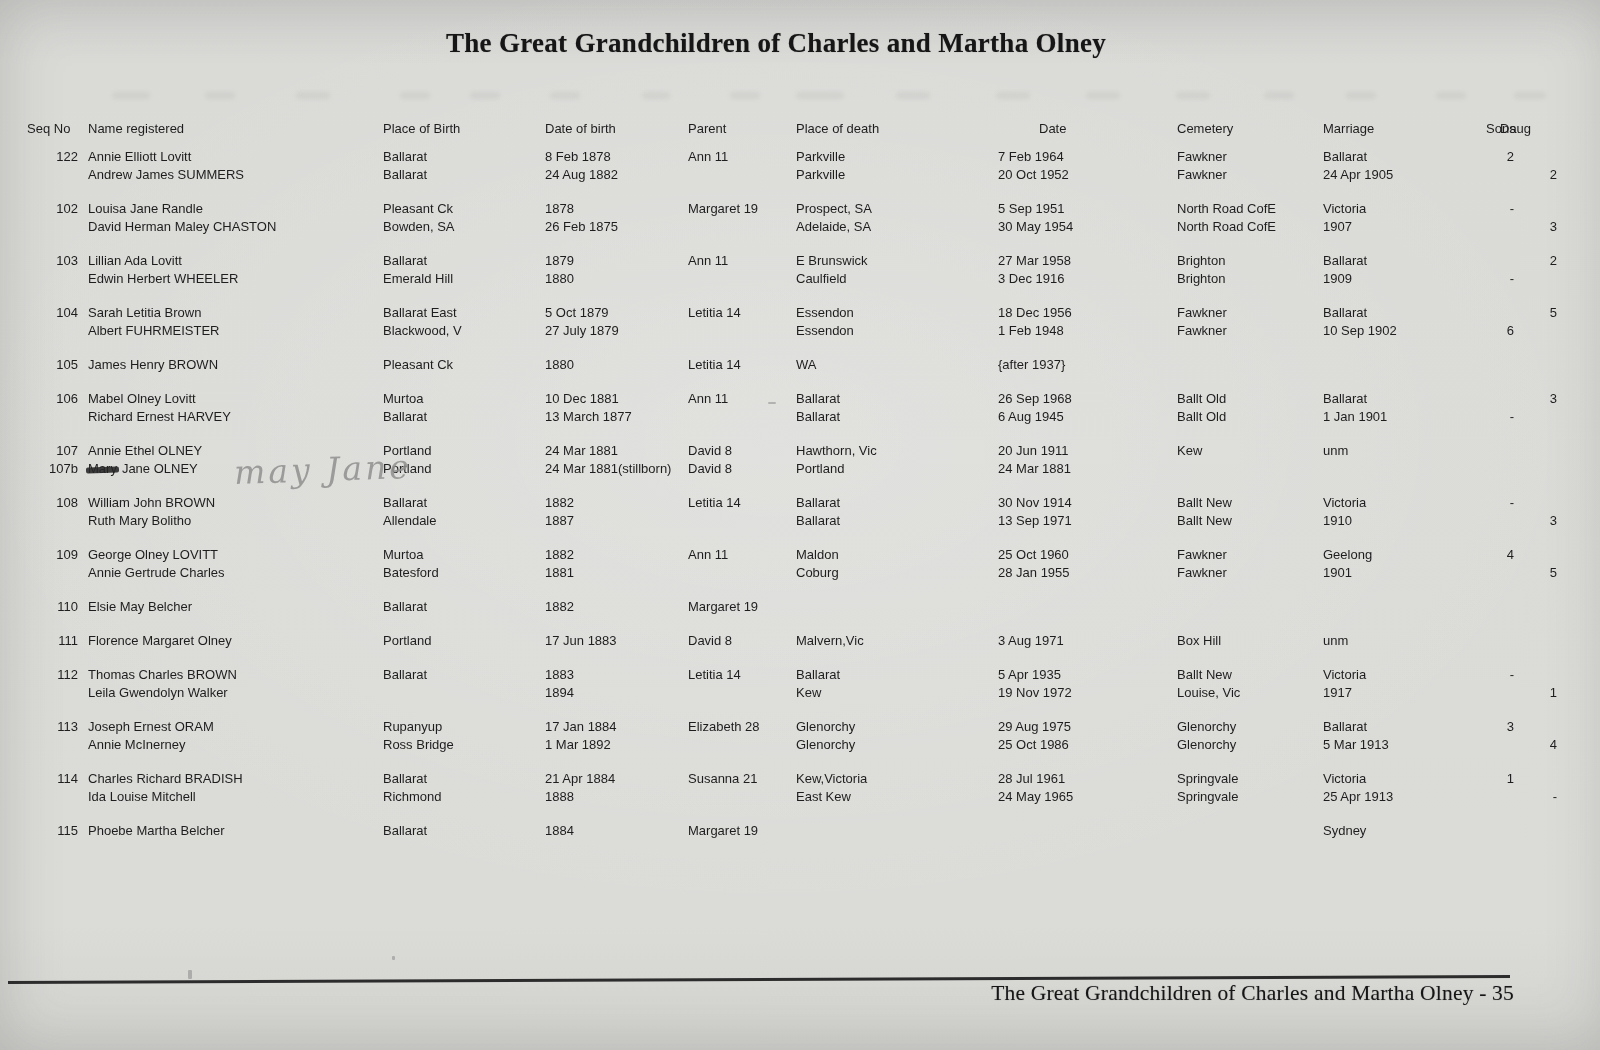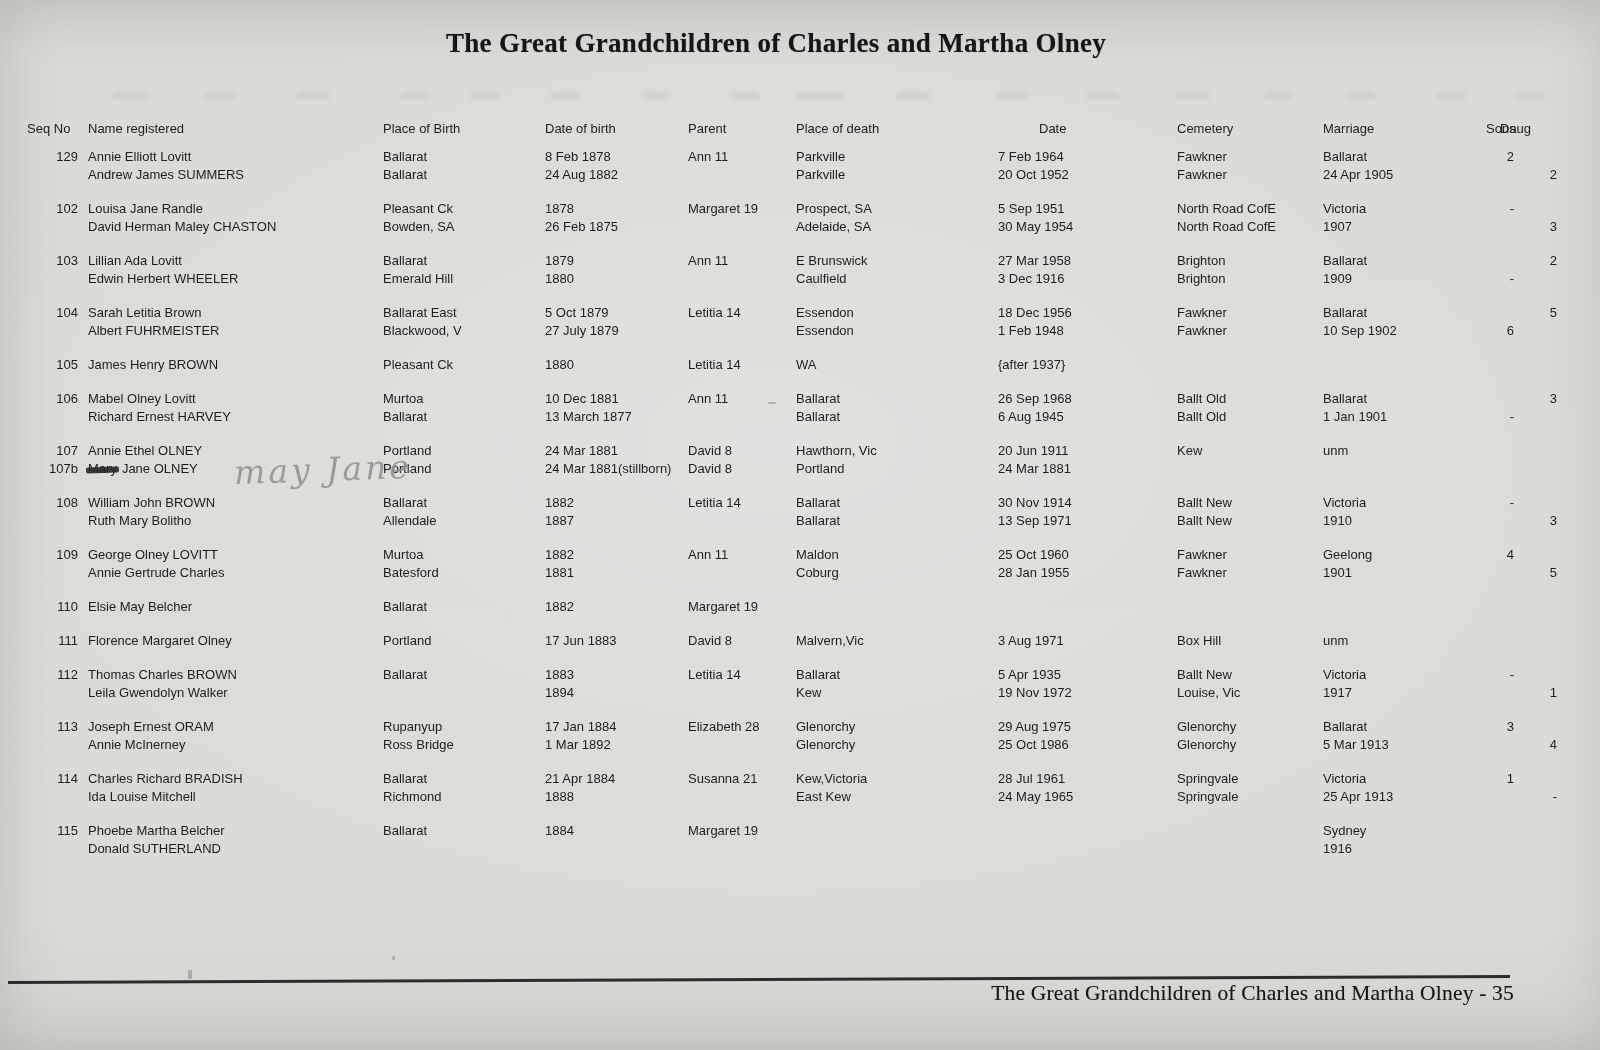--- a/index.html
+++ b/index.html
@@ -113,21 +113,21 @@
       <span class="cell c-pod">Place of death</span>
       <span class="cell c-date">Date</span>
       <span class="cell c-cem">Cemetery</span>
       <span class="cell c-mar">Marriage</span>
       <span class="cell c-sons">Sons</span>
       <span class="cell c-daug">Daug</span>
     </div>
     <div id="tbody">
         <div class="row-group">
           <div class="row-line">
-            <span class="cell c-seq">129</span>
+            <span class="cell c-seq">122</span>
             <span class="cell c-name">Annie Elliott Lovitt</span>
             <span class="cell c-pob">Ballarat</span>
             <span class="cell c-dob">8 Feb 1878</span>
             <span class="cell c-parent">Ann 11</span>
             <span class="cell c-pod">Parkville</span>
             <span class="cell c-date">7 Feb 1964</span>
             <span class="cell c-cem">Fawkner</span>
             <span class="cell c-mar">Ballarat</span>
             <span class="cell c-sons">2</span>
           </div>
@@ -414,24 +414,20 @@
         </div>
         <div class="row-group">
           <div class="row-line">
             <span class="cell c-seq">115</span>
             <span class="cell c-name">Phoebe Martha Belcher</span>
             <span class="cell c-pob">Ballarat</span>
             <span class="cell c-dob">1884</span>
             <span class="cell c-parent">Margaret 19</span>
             <span class="cell c-mar">Sydney</span>
           </div>
-          <div class="row-line">
-            <span class="cell c-name">Donald SUTHERLAND</span>
-            <span class="cell c-mar">1916</span>
-          </div>
         </div>
       </div>
   </div>
 
   <div class="handwriting">may Jane</div>
 
   <div class="rule"></div>
   <div class="footer">The Great Grandchildren of Charles and Martha Olney - 35</div>
 
 </div>

